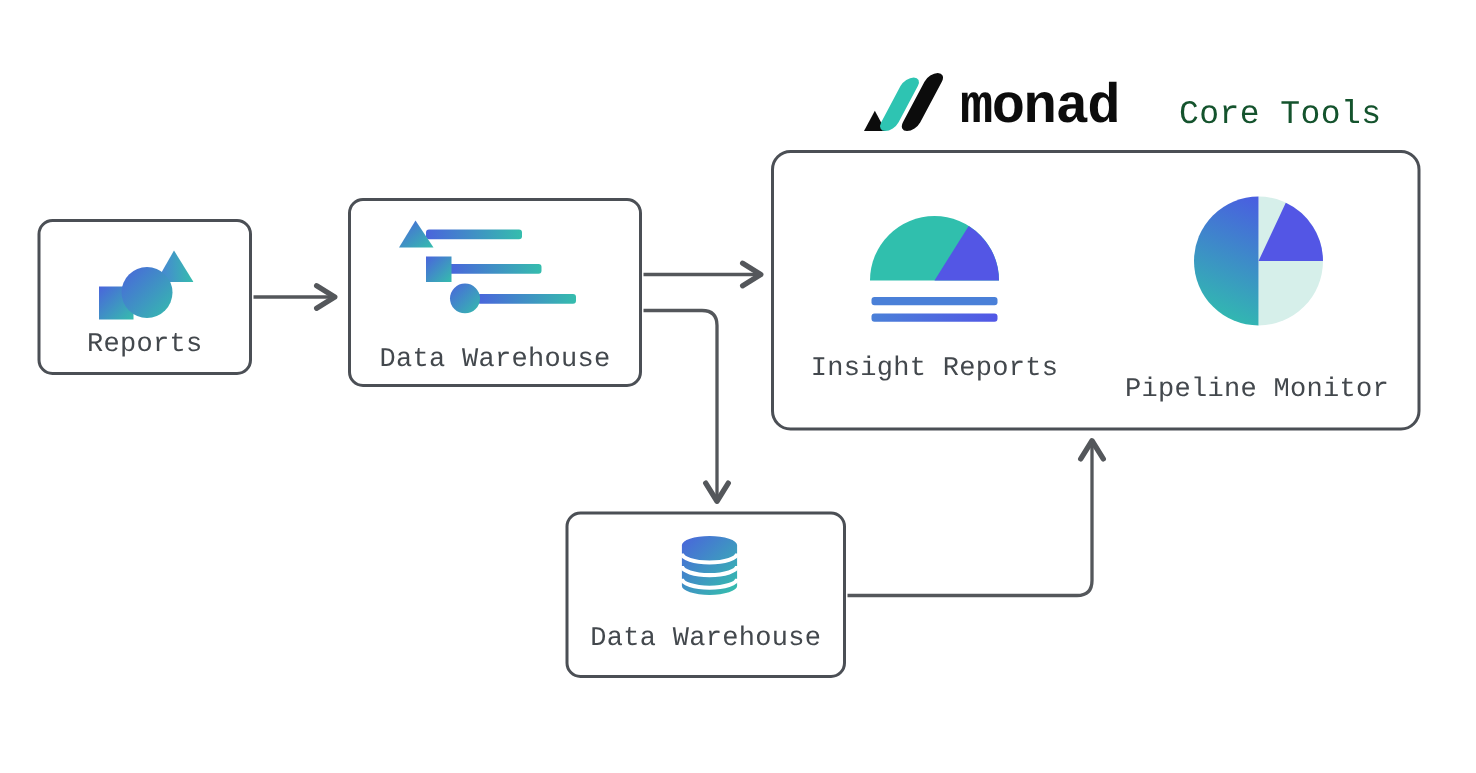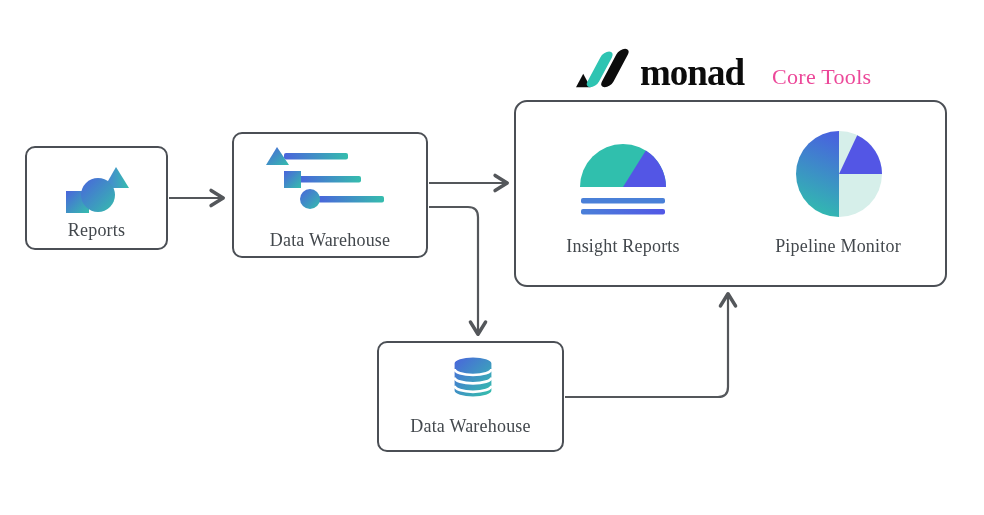--- a/index.html
+++ b/index.html
@@ -1,18 +1,18 @@
 <!DOCTYPE html>
 <html><head>
 <meta charset="utf-8">
 <style>
   html,body{margin:0;padding:0;background:#ffffff;}
   .canvas{
     position:relative;width:976px;height:515px;background:#ffffff;
-    font-family:Liberation Serif, serif;overflow:hidden;
+    font-family:Liberation Mono, monospace;overflow:hidden;
   }
   
   .node{
     position:absolute;background:#ffffff;border:2px solid #4b4f55;
     border-radius:10px;box-sizing:border-box;
   }
   .node-label{
     position:absolute;left:0;right:0;text-align:center;
     color:#43484d;font-size:18px;font-weight:500;letter-spacing:.2px;
     white-space:nowrap;
@@ -25,21 +25,21 @@
   .icon-abs{position:absolute;}
 
   
   .logo-row{position:absolute;left:576px;top:44px;height:44px;display:flex;align-items:flex-end;}
   .logo-mark{display:block;margin-right:10px;}
   .logo-text{
     font-size:37px;font-weight:800;color:#0c0c0c;letter-spacing:-1px;
     line-height:1;position:relative;top:3px;
   }
   .logo-suffix{
-    font-size:22px;color:#ec4899;font-weight:400;margin-left:28px;
+    font-size:22px;color:#14532d;font-weight:400;margin-left:40px;
     line-height:1;position:relative;top:0px;letter-spacing:.3px;
   }
 
   
   svg.wires{position:absolute;left:0;top:0;pointer-events:none;}
 
   
   .tool-label{
     position:absolute;color:#43484d;font-size:18px;font-weight:500;
     letter-spacing:.2px;white-space:nowrap;transform:translateX(-50%);
@@ -151,16 +151,16 @@
       <defs>
         <linearGradient id="pmg" x1="50" y1="2" x2="14" y2="86" gradientUnits="userSpaceOnUse">
           <stop offset="0" stop-color="#4A5BE2"></stop>
             <stop offset="1" stop-color="#30BFAD"></stop>
         </linearGradient>
       </defs>
       <path d="M44,1 A43,43 0 0 1 44,87 Z" fill="#D6EFEA"></path>
       <path d="M44,87 A43,43 0 0 1 44,1 Z" fill="url(#pmg)"></path>
       <path d="M44,44 L62.2,5.2 A43,43 0 0 1 87,44 Z" fill="#5356E5"></path>
     </svg>
-    <div class="tool-label" style="left:322px;top:134px;text-align:center;">Pipeline Monitor</div>
+    <div class="tool-label" style="left:322px;top:148px;text-align:center;">Pipeline Monitor</div>
   </div>
 
 </div>
 
 </body></html>

